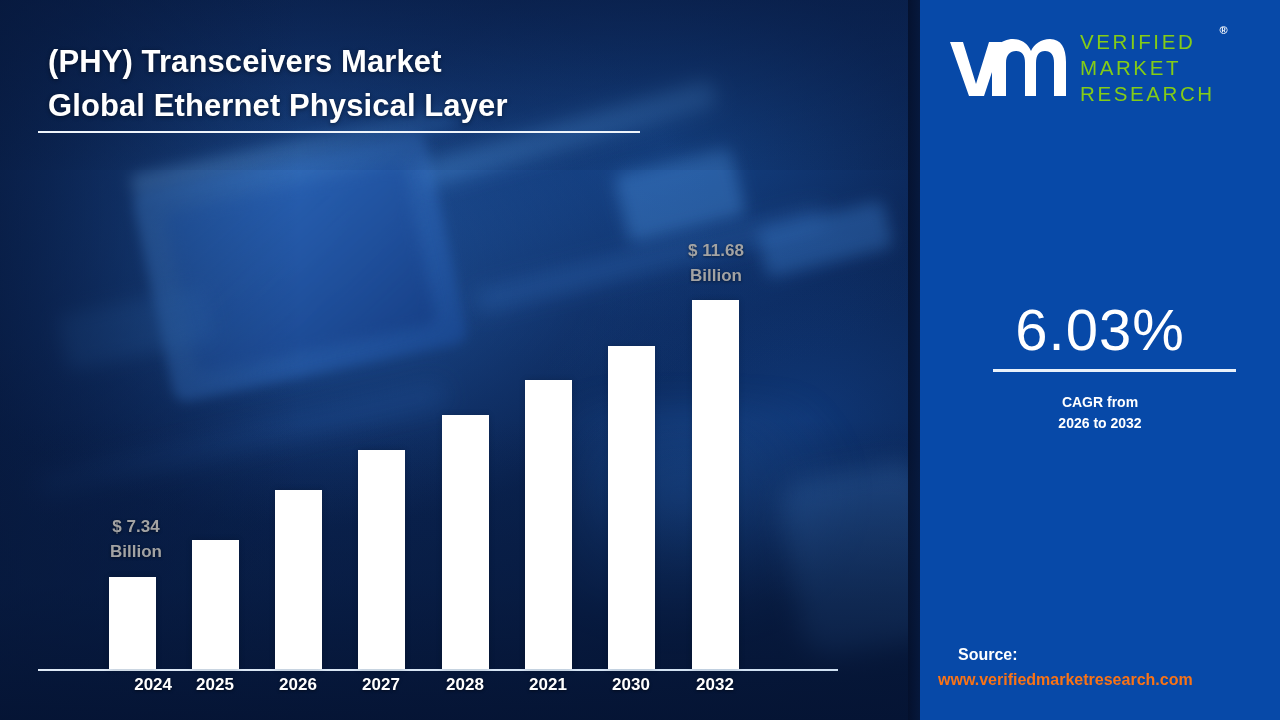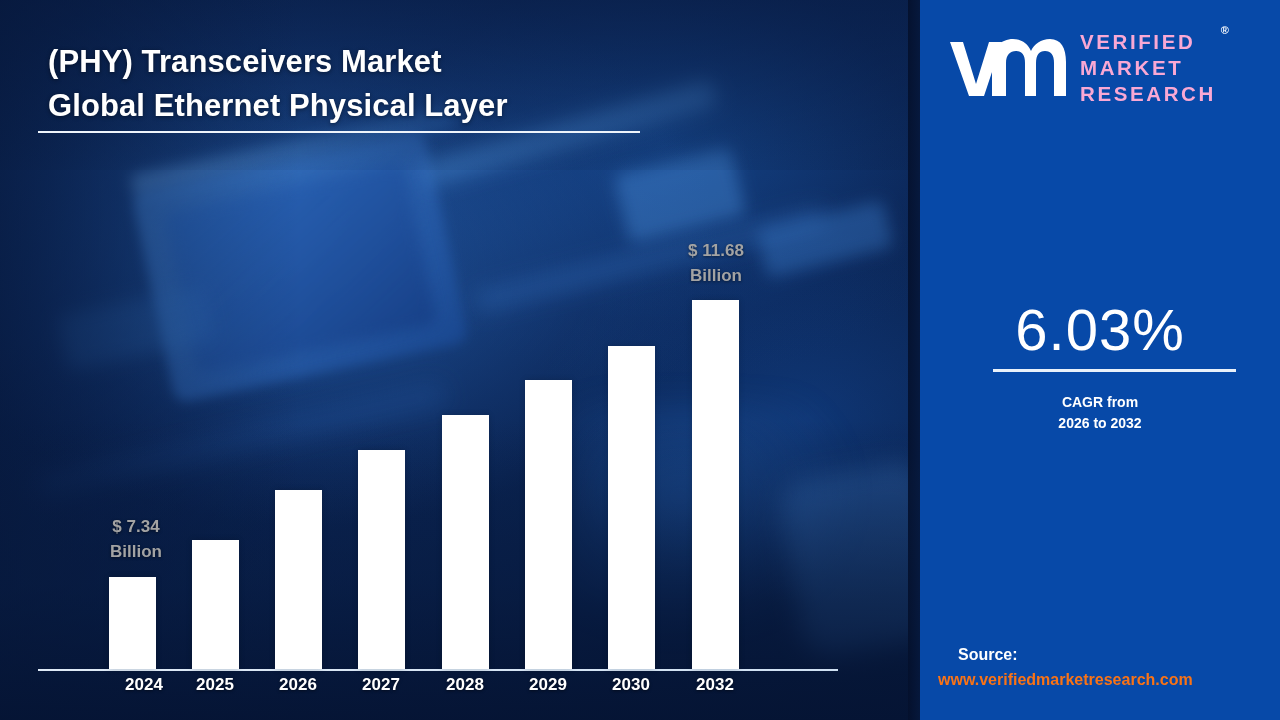--- a/index.html
+++ b/index.html
@@ -104,21 +104,21 @@
     position:absolute; left:920px; top:0; width:360px; height:720px;
     background:#0749a8;
   }
   .logo-row {
     position:absolute; left:28px; top:26px; width:318px; height:82px;
     display:flex; align-items:center; gap:14px;
   }
   .logo-mark { width:118px; height:62px; flex:0 0 auto; }
   .logo-text-block { position:relative; padding-top:2px; }
   .logo-line {
-    color:#f9a8d4; font-size:20.5px; font-weight:700; letter-spacing:2.6px;
+    color:#84cc16; font-size:20.5px; font-weight:400; letter-spacing:2.6px;
     line-height:1.28; white-space:nowrap;
   }
   .logo-reg {
     position:absolute; right:-13px; top:-3px;
     color:#ffffff; font-size:11px; font-weight:700;
   }
 
   .cagr-value {
     position:absolute; left:0; top:296px; width:360px; text-align:center;
     color:#ffffff; font-size:58px; font-weight:400; letter-spacing:1px;
@@ -178,26 +178,26 @@
 
     <div class="bar" style="left:109px; height:92px;"></div>
     <div class="bar" style="left:192px; height:129px;"></div>
     <div class="bar" style="left:275px; height:179px;"></div>
     <div class="bar" style="left:358px; height:219px;"></div>
     <div class="bar" style="left:442px; height:254px;"></div>
     <div class="bar" style="left:525px; height:289px;"></div>
     <div class="bar" style="left:608px; height:323px;"></div>
     <div class="bar" style="left:692px; height:369px;"></div>
 
-    <div class="year-label" style="left:104px;">2024</div>
+    <div class="year-label" style="left:92px;text-align:right;">2024</div>
     <div class="year-label" style="left:175px;">2025</div>
     <div class="year-label" style="left:258px;">2026</div>
     <div class="year-label" style="left:341px;">2027</div>
     <div class="year-label" style="left:425px;">2028</div>
-    <div class="year-label" style="left:508px;">2029</div>
+    <div class="year-label" style="left:508px;">2021</div>
     <div class="year-label" style="left:591px;">2030</div>
     <div class="year-label" style="left:675px;">2032</div>
   </div>
 
   <div class="panel-divider"></div>
 
   <div class="right-panel">
 
     <div class="logo-row">
       <svg class="logo-mark" viewBox="0 0 118 62">

